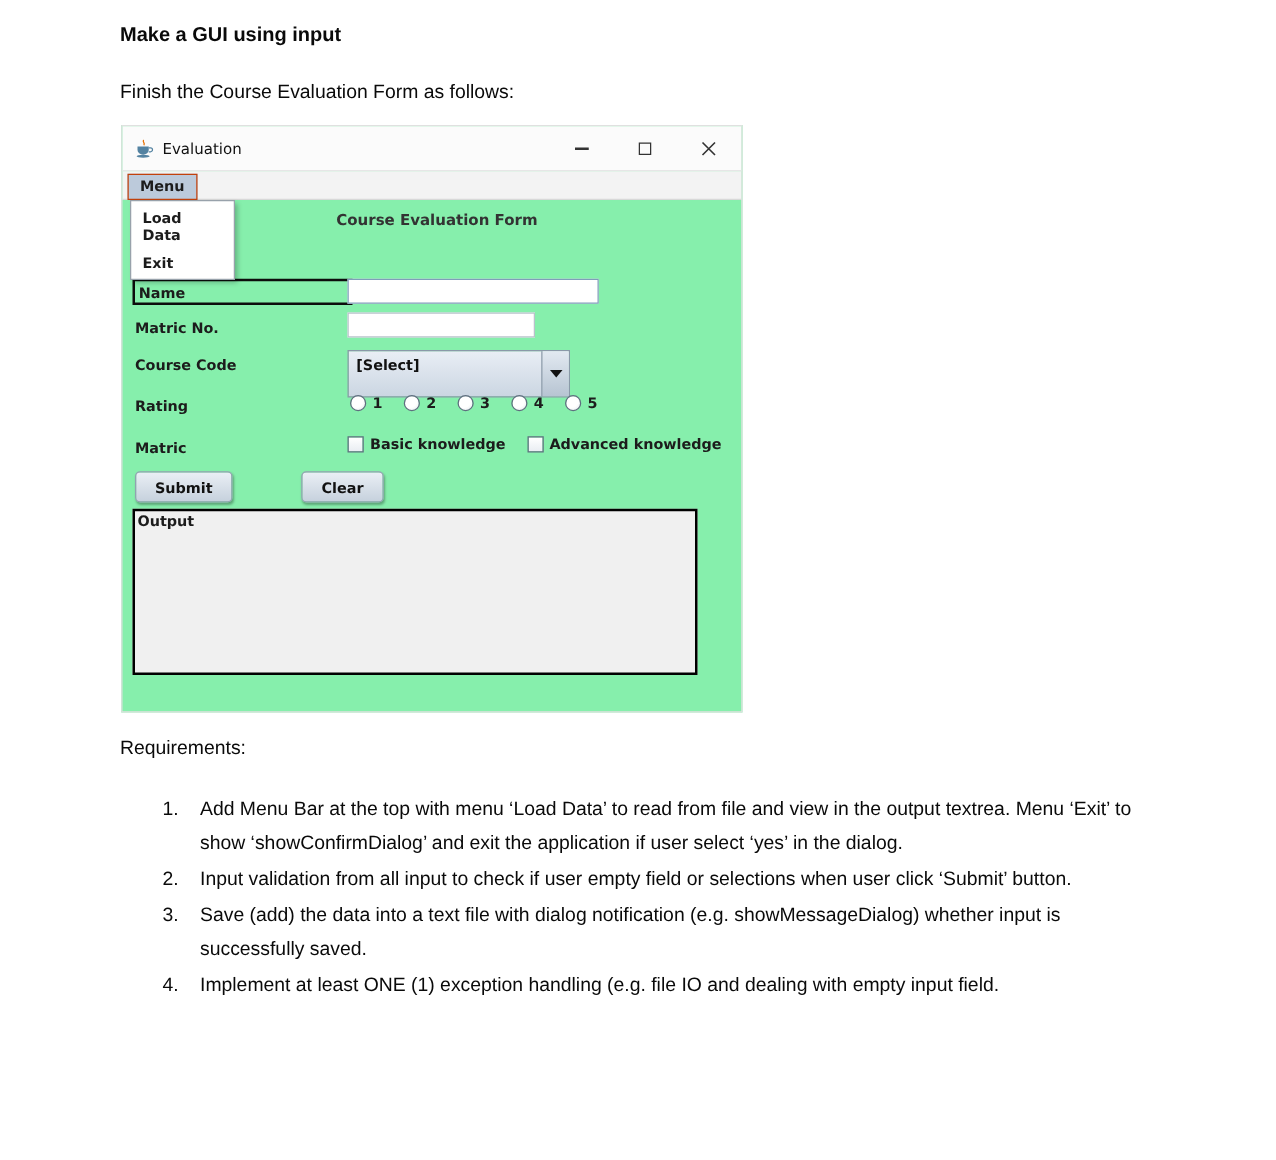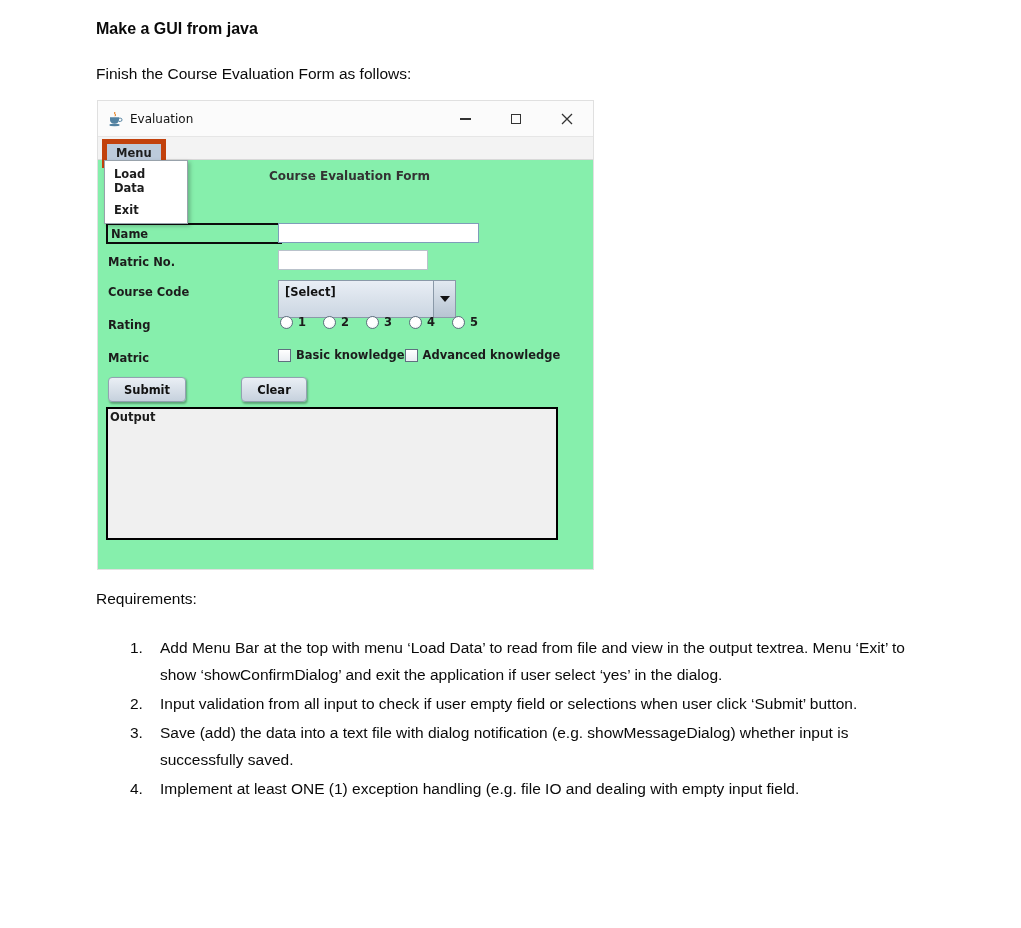--- a/index.html
+++ b/index.html
@@ -37,21 +37,21 @@
   .wbtn.cls { left:452px; }
   .glyph-min { width:11px; height:1.5px; background:#333; }
   .glyph-max { width:10px; height:10px; border:1.2px solid #333; }
 
   .menubar {
     position:absolute; left:0; top:36px; width:100%; height:23px;
     background:#f3f3f3; border-bottom:1px solid #d8d8d8;
   }
   .menu-btn {
     display:inline-block; margin:2px 0 0 4px; padding:2px 9px 3px;
-    background:#bccadb; border:5px solid #c2410c;
+    background:#bccadb; border:1px solid #c2410c;
     font-size:11.5px; font-weight:bold; color:#1c1c1c; cursor:default;
   }
   .menu-popup {
     position:absolute; left:6px; top:59px; width:84px;
     background:#ffffff; border:1px solid #98a2ab;
     box-shadow:2px 2px 4px rgba(0,0,0,0.25); z-index:10; padding:2px 0;
   }
   .menu-item { padding:4px 9px; font-size:11.5px; font-weight:bold; color:#1c1c1c; cursor:default; }
 
   .jlabel { position:absolute; font-size:11.5px; font-weight:bold; color:#1c1c1c; white-space:nowrap; }
@@ -80,21 +80,21 @@
   }
   .tri-down { width:0; height:0; border-left:5px solid transparent; border-right:5px solid transparent; border-top:6px solid #111; }
 
   .rating-row { position:absolute; left:182px; top:214px; display:flex; align-items:center; gap:17px; }
   .radio-opt { display:flex; align-items:center; gap:5px; font-size:11.5px; font-weight:bold; color:#1c1c1c; }
   .radio-circle {
     width:13px; height:13px; border-radius:50%;
     border:1px solid #5f6f7f; background:radial-gradient(circle at 35% 30%, #ffffff 55%, #dfe5ea);
   }
 
-  .outcome-row { position:absolute; left:180px; top:247px; display:flex; align-items:center; }
+  .outcome-row { position:absolute; left:180px; top:247px; display:flex; align-items:center; gap:17px; }
   .check-opt { display:flex; align-items:center; gap:5px; font-size:11.5px; font-weight:bold; color:#1c1c1c; }
   .check-box { width:13px; height:13px; border:1px solid #5f6f7f; background:linear-gradient(#ffffff,#e9edf2); }
 
   .jbutton {
     position:absolute; top:276px; height:25px;
     background:linear-gradient(#eaeff5,#c6d1dd); border:1px solid #93a1b1; border-radius:4px;
     box-shadow:1px 1.5px 2px rgba(0,0,0,0.3);
     font-family:"DejaVu Sans", sans-serif; font-size:11.5px; font-weight:bold; color:#111; cursor:default;
   }
   .jbutton.submit { left:10px; width:78px; }
@@ -104,21 +104,21 @@
     position:absolute; left:8px; top:306px; width:452px; height:133px;
     border:2px solid #000000; background:#f0f0f0;
   }
   .output-label { position:absolute; left:2px; top:1px; font-size:11.5px; font-weight:bold; color:#1c1c1c; }
 </style>
 </head>
 <body>
 
 <div>
 
-  <h1 class="doc-title">Make a GUI from java</h1>
+  <h1 class="doc-title">Make a GUI using input</h1>
   <p class="doc-intro">Finish the Course Evaluation Form as follows:</p>
 
   <div class="jwindow">
 
     <div class="titlebar">
       <span class="app-icon">
         <svg width="16" height="16" viewBox="0 0 16 16">
           <path d="M8 1 C6.3 2.5 9.7 3.4 8 5.2" stroke="#e76f00" fill="none" stroke-width="1"></path>
           <path d="M3 6.2 h9 v2.8 a4.5 3.8 0 0 1 -9 0 z" fill="#5382a1"></path>
           <path d="M12 7.2 h1.4 a1.6 1.6 0 0 1 0 3.2 H12" stroke="#5382a1" fill="none" stroke-width="1"></path>

